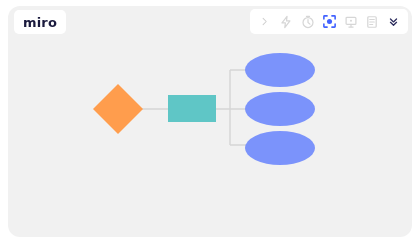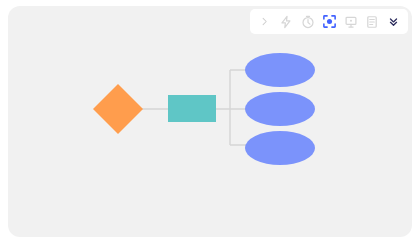--- a/index.html
+++ b/index.html
@@ -111,20 +111,23 @@
       <polygon points="110,78 135,103 110,128 85,103" fill="#ff9d4d"></polygon>
 
       <rect x="160" y="89" width="48" height="27" fill="#5fc6c6"></rect>
 
       <ellipse cx="272" cy="64" rx="35" ry="17" fill="#7b93fb"></ellipse>
       <ellipse cx="272" cy="103" rx="35" ry="17" fill="#7b93fb"></ellipse>
       <ellipse cx="272" cy="142" rx="35" ry="17" fill="#7b93fb"></ellipse>
     </svg>
   </div>
 
+  <div class="logo-badge">
+    <span class="logo-text">miro</span>
+  </div>
 
   <div class="toolbar">
 
     <div class="tb-btn">
       <svg width="11" height="11" viewBox="0 0 16 16" fill="none">
         <path d="M6 3.5 L10.5 8 L6 12.5" stroke="#cfcfcf" stroke-width="1.5" stroke-linecap="round" stroke-linejoin="round"></path>
       </svg>
     </div>
 
     <div class="tb-btn">

